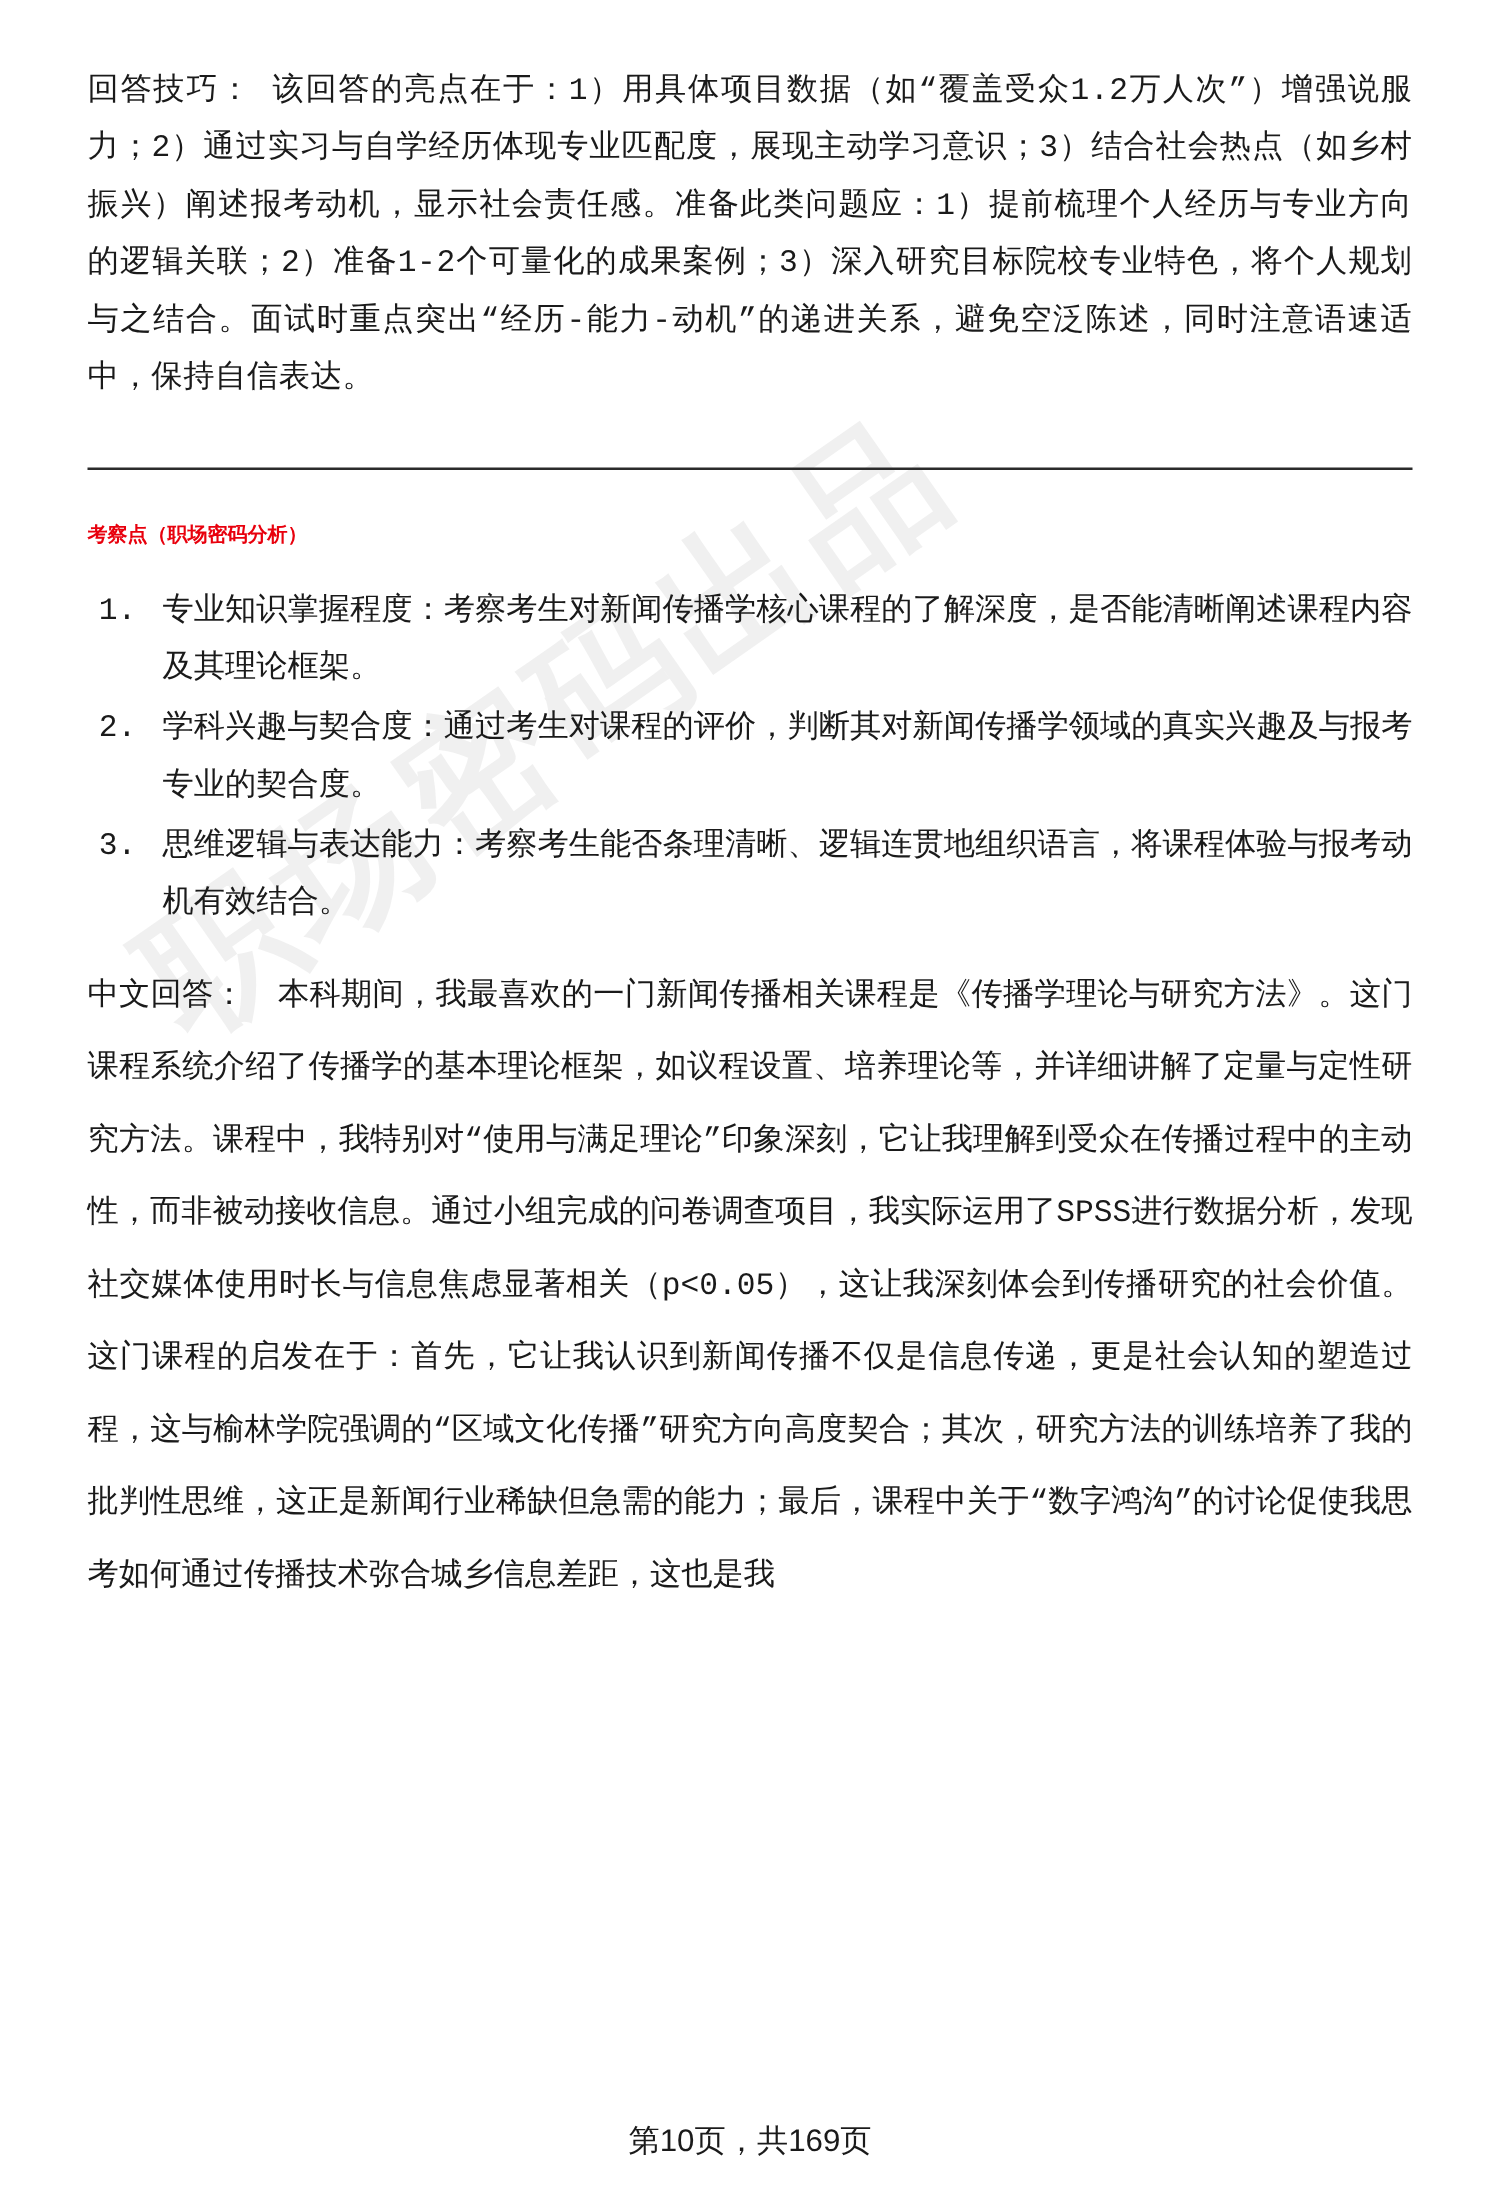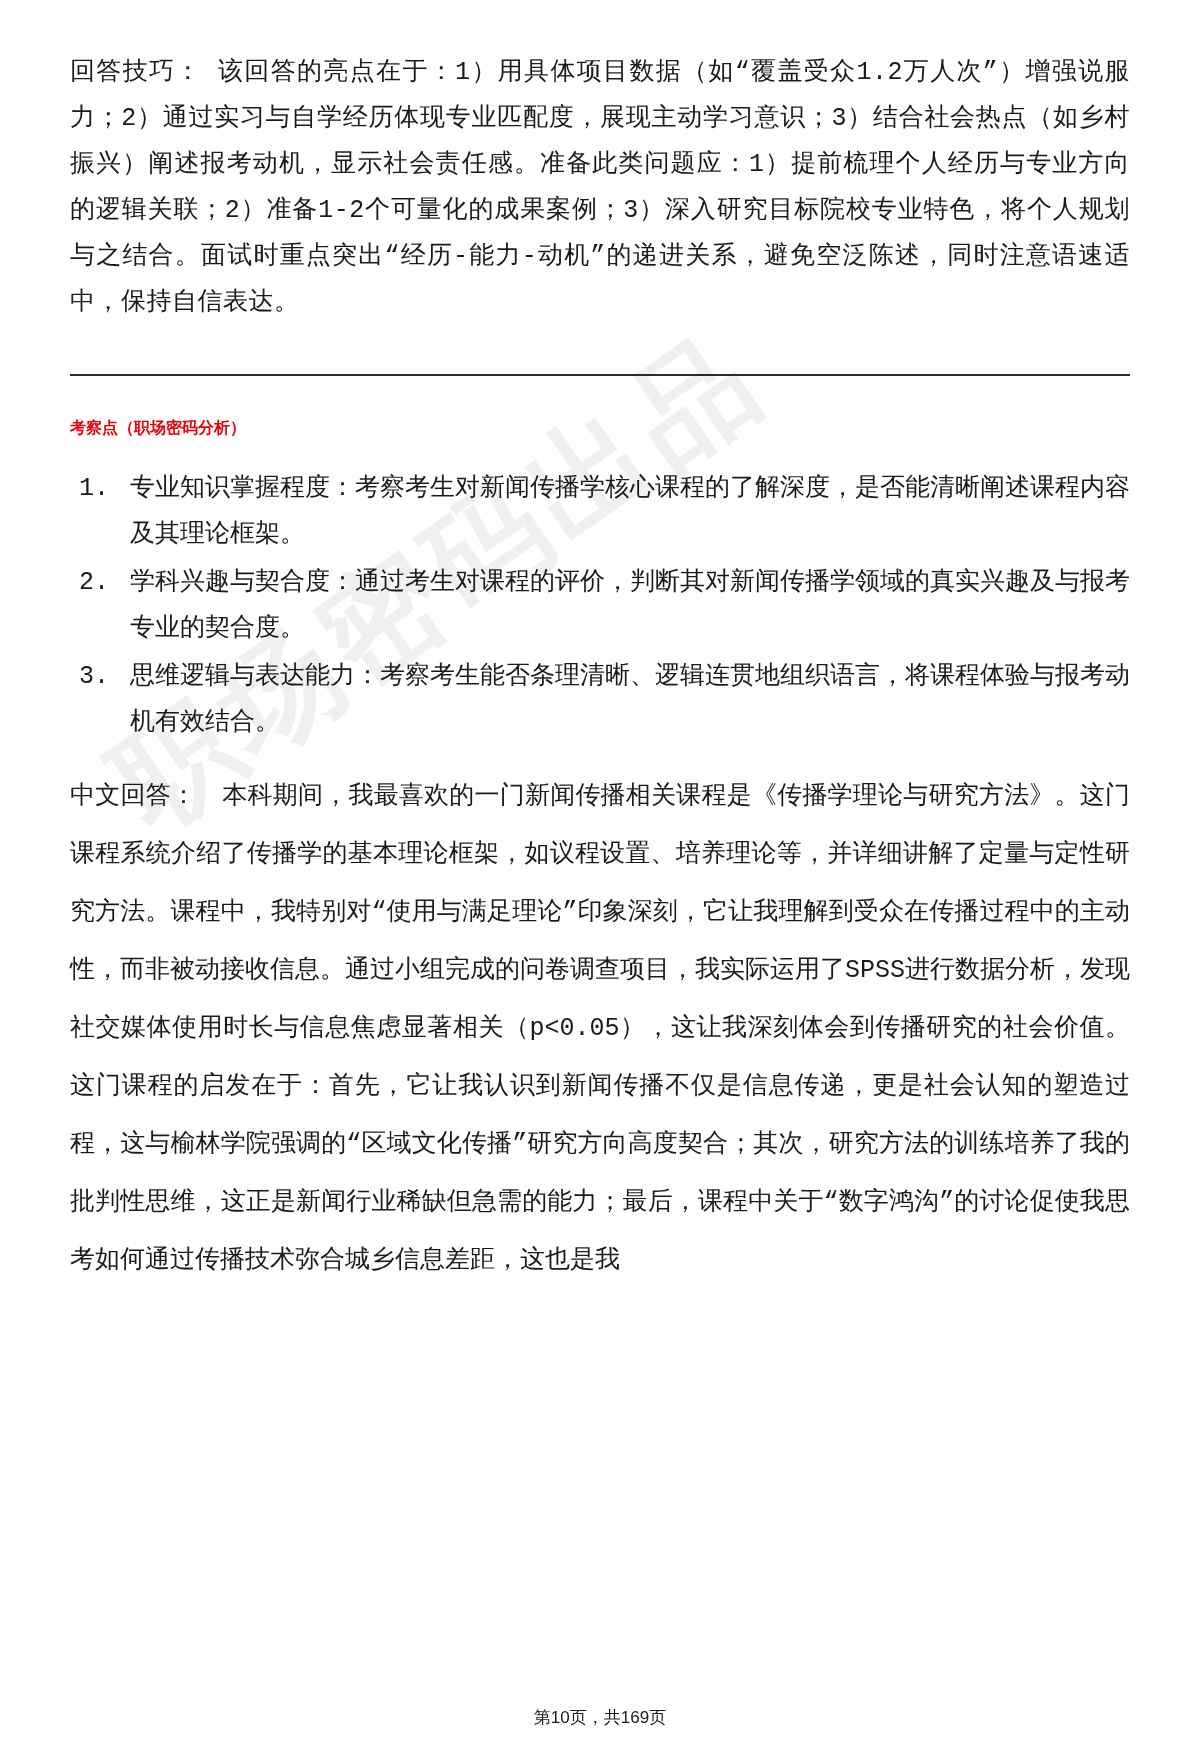--- a/index.html
+++ b/index.html
@@ -91,21 +91,21 @@
   .answer .lead-gap {
     display: inline-block;
     width: 26px;
   }
   .footer {
     position: absolute;
     left: 0;
     right: 0;
     bottom: 26px;
     text-align: center;
-    font-size: 17px;
+    font-size: 25px;
     color: #1a1a1a;
     z-index: 1;
   }
 </style>
 </head>
 <body>
 
 <div class="page">
 
   <div class="watermark">职场密码出品</div>

